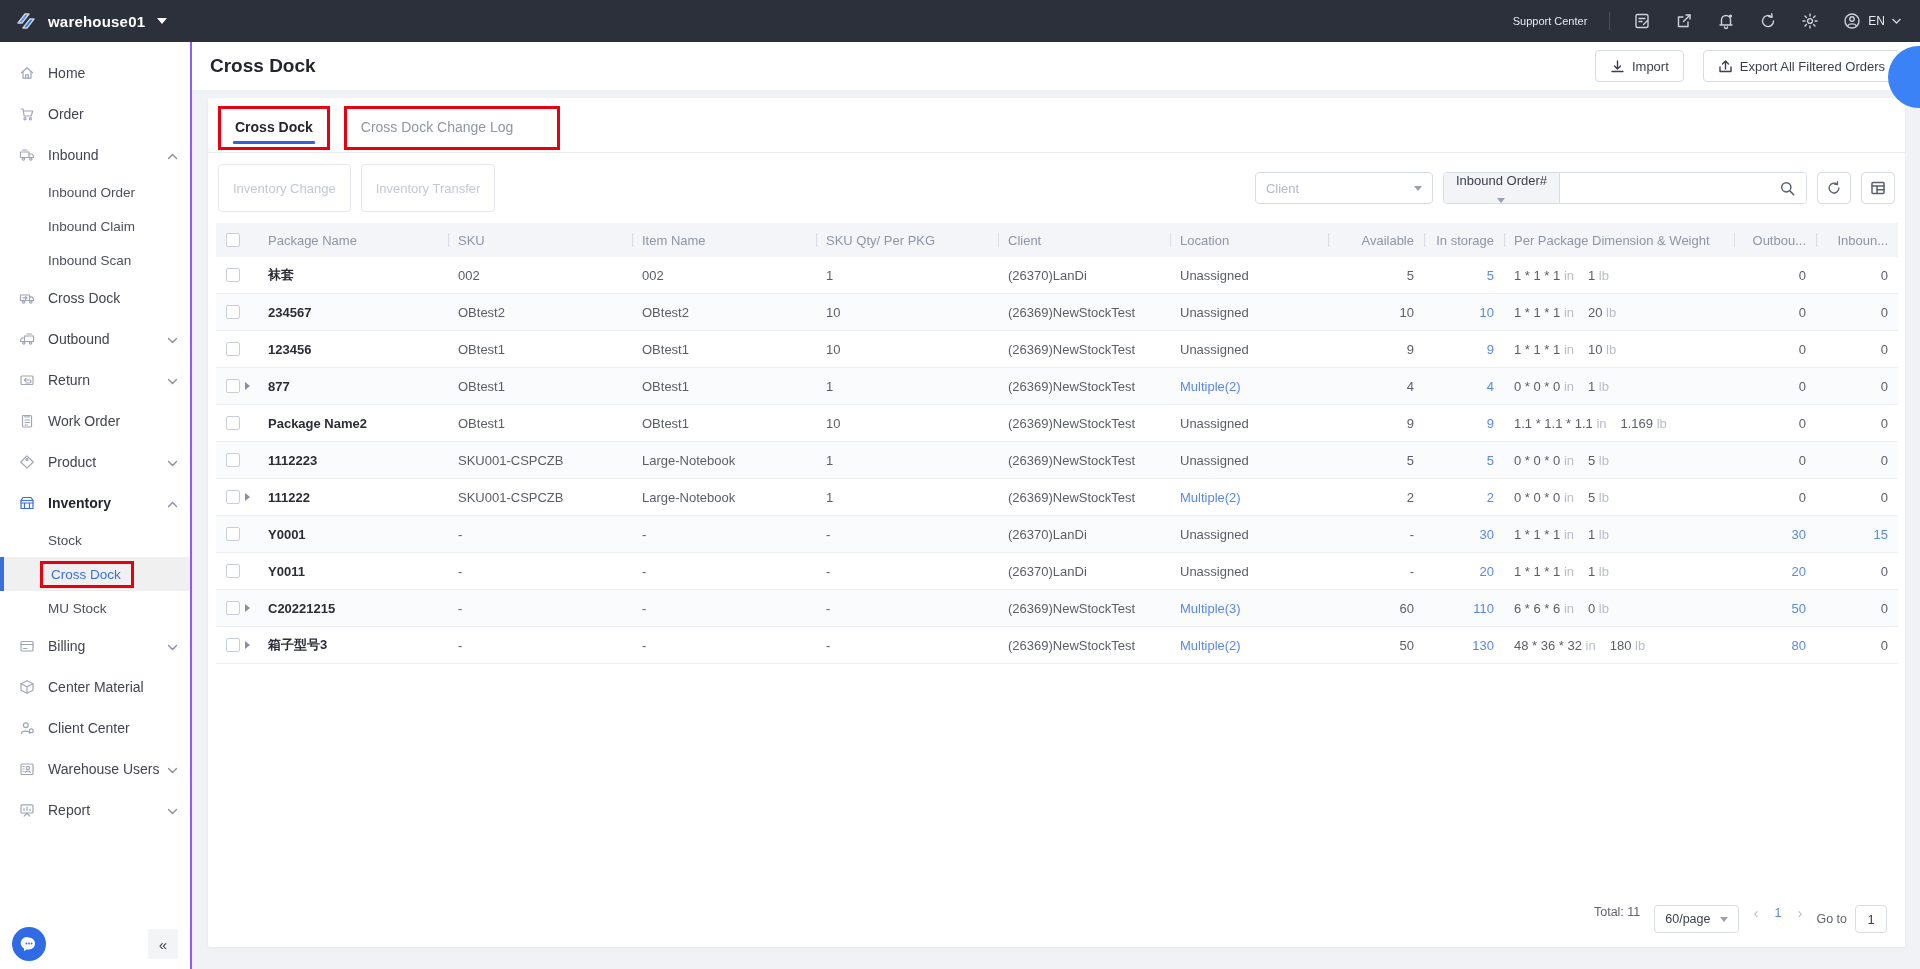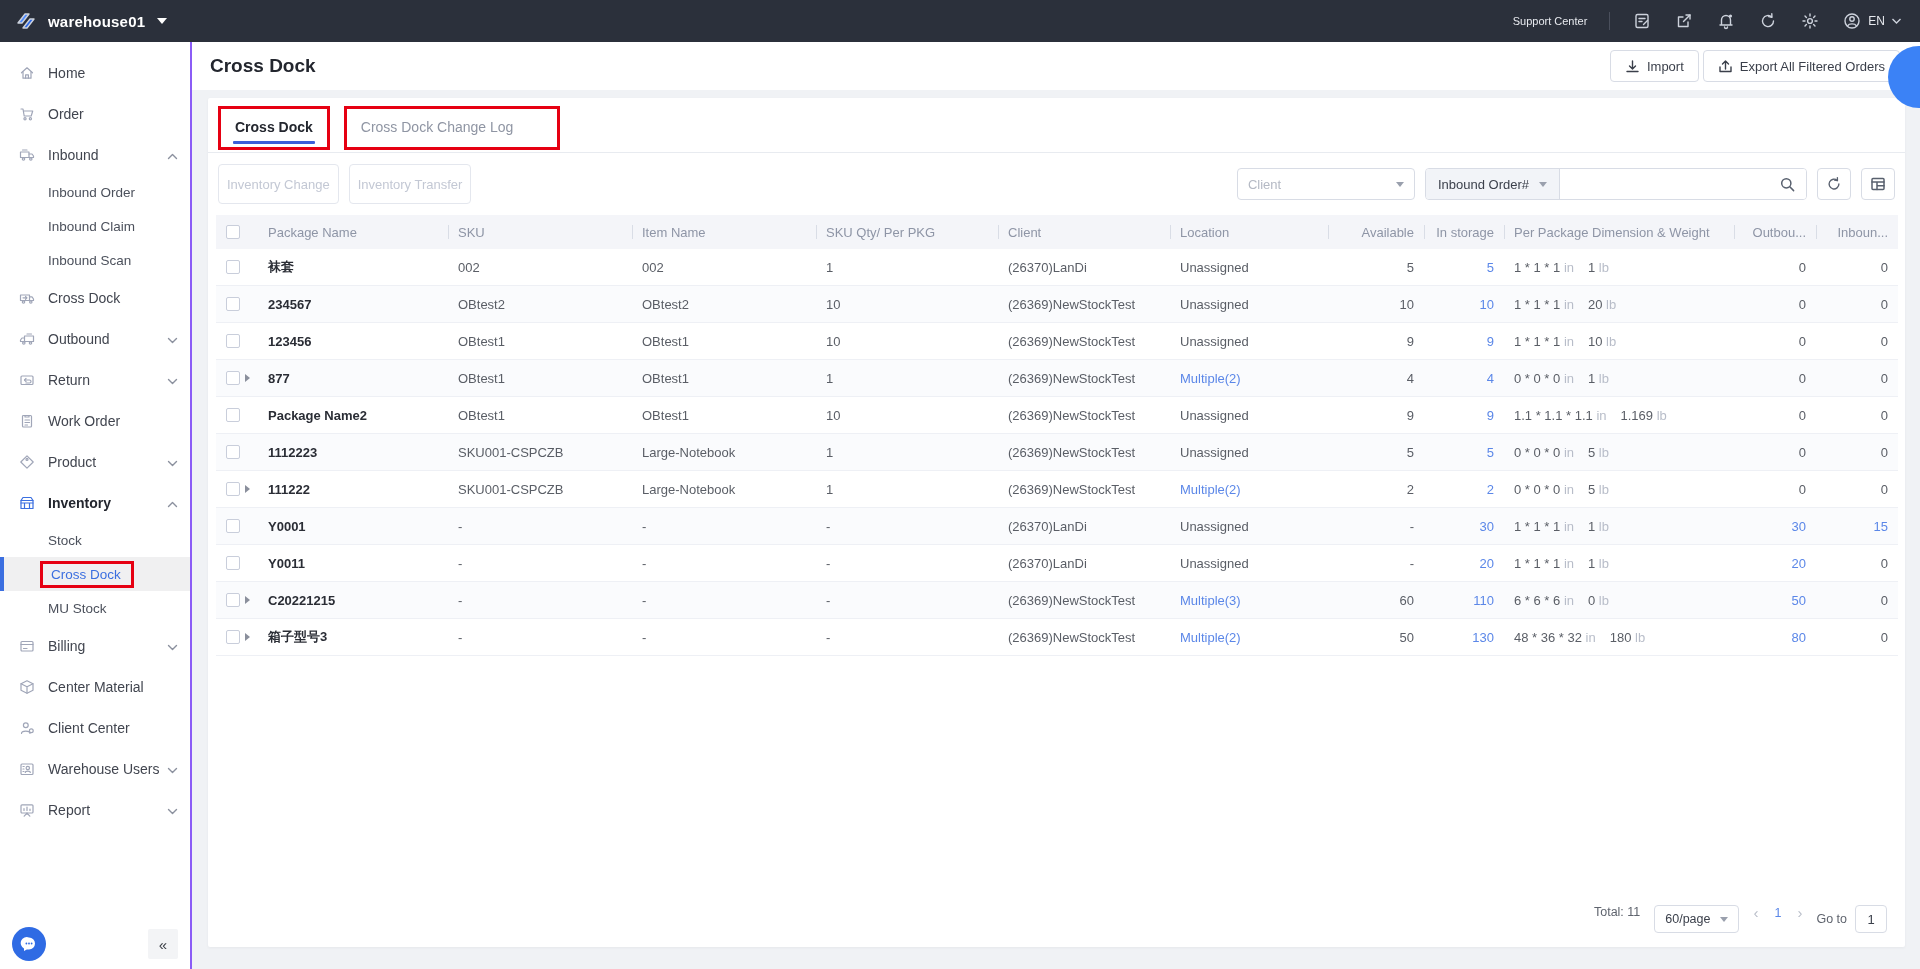--- a/index.html
+++ b/index.html
@@ -35,42 +35,42 @@
   .side-sub { height:34px; display:flex; align-items:center; padding-left:48px; cursor:pointer; color:#4c piccolo; }
   .side-sub { color:#4c515c; font-size:13.5px; position:relative; }
   .side-sub.active { background:#f0f0f1; color:#3b6fe0; }
   .side-sub.active::before { content:""; position:absolute; left:0; top:0; bottom:0; width:4px; background:#3b6fe0; }
   .red-box-side { border:3px solid #e60012; padding:3px 10px 3px 8px; margin-left:-8px; }
   .collapse-btn { position:absolute; right:12px; bottom:10px; width:30px; height:30px; background:#f3f4f6; color:#3c4048; display:flex; align-items:center; justify-content:center; font-size:15px; cursor:pointer; border-radius:2px; }
 
   
   .title-bar { height:48px; background:#ffffff; display:flex; align-items:center; justify-content:space-between; padding:0 20px 0 18px; }
   .page-title { font-size:19px; font-weight:bold; color:#23262e; }
-  .title-actions { display:flex; gap:4px; }
+  .title-actions { display:flex; gap:19px; }
   .btn { display:inline-flex; align-items:center; gap:7px; height:32px; padding:0 14px; background:#fff; border:1px solid #d8dce5; border-radius:4px; font-size:13px; color:#3a3f4a; cursor:pointer; white-space:nowrap; }
   .btn svg { stroke:#3a3f4a; fill:none; stroke-width:1.4; stroke-linecap:round; stroke-linejoin:round; }
 
   
   .card { margin:8px 15px 22px 16px; background:#ffffff; flex:1; display:flex; flex-direction:column; border-radius:2px; box-shadow:0 1px 3px rgba(30,40,60,.05); min-height:0; }
 
   .tabs-row { display:flex; align-items:flex-end; gap:14px; padding:8px 14px 0 10px; border-bottom:1px solid #e8ebf0; }
   .tab { position:relative; font-size:14px; color:#8f95a3; padding:10px 14px 12px; cursor:pointer; border:3px solid #e60012; margin-bottom:2px; }
   .tab.active { color:#23262e; font-weight:bold; }
   .tab.active::after { content:""; position:absolute; left:12px; right:12px; bottom:3px; height:3px; background:#3b5fd9; border-radius:1px; }
   .tab.wide { padding-right:44px; }
 
   
   .toolbar { display:flex; align-items:center; padding:11px 10px 11px 10px; }
-  .btn-disabled { display:inline-flex; align-items:center; height:40px; padding:0 8px; background:#fff; border:1px solid #e4e7ee; border-radius:4px; font-size:13px; color:#c3c8d4; margin-right:10px; cursor:not-allowed; white-space:nowrap; }
+  .btn-disabled { display:inline-flex; align-items:center; height:48px; padding:0 14px; background:#fff; border:1px solid #e4e7ee; border-radius:4px; font-size:13px; color:#c3c8d4; margin-right:10px; cursor:not-allowed; white-space:nowrap; }
   .toolbar-right { margin-left:auto; display:flex; align-items:center; gap:10px; }
   .select-box { width:178px; height:32px; border:1px solid #d8dce5; border-radius:4px; display:flex; align-items:center; padding:0 10px; color:#b4b9c4; font-size:13px; background:#fff; cursor:pointer; }
   .select-box .caret { margin-left:auto; }
   .caret { width:0; height:0; border-left:4.5px solid transparent; border-right:4.5px solid transparent; border-top:5.5px solid #9aa0ad; }
   .search-group { display:flex; align-items:stretch; height:32px; border:1px solid #d8dce5; border-radius:4px; overflow:hidden; background:#fff; }
-  .search-cat { display:flex; align-items:center; gap:10px; background:#f2f4f8; padding:0 12px; border-right:1px solid #d8dce5; color:#3c414c; font-size:13px; cursor:pointer; white-space:nowrap; }
+  .search-cat { display:flex; align-items:center; gap:10px; background:#f2f4f8; padding:0 12px; border-right:1px solid #d8dce5; color:#3c414c; font-size:13px; cursor:pointer; white-space:nowrap;flex-direction:column; }
   .search-input { border:none; outline:none; width:208px; padding:0 10px; font-size:13px; color:#3c414c; }
   .search-btn { width:38px; display:flex; align-items:center; justify-content:center; cursor:pointer; background:#fff; }
   .icon-btn { width:34px; height:32px; border:1px solid #d8dce5; border-radius:4px; background:#fff; display:flex; align-items:center; justify-content:center; cursor:pointer; }
   .toolbar svg, .icon-btn svg, .search-btn svg { stroke:#58606e; fill:none; stroke-width:1.5; stroke-linecap:round; stroke-linejoin:round; }
 
   
   .table-wrap { padding:0 8px; flex:1; overflow:hidden; }
   table { width:100%; border-collapse:collapse; table-layout:fixed; }
   thead th { background:#f4f5f9; height:34px; font-weight:normal; font-size:13px; color:#8e95a6; text-align:left; padding:0 10px; position:relative; white-space:nowrap; overflow:hidden; }
   thead th.sep::before { content:""; position:absolute; left:0; top:10px; bottom:10px; width:1px; background:#d9dde6; }

